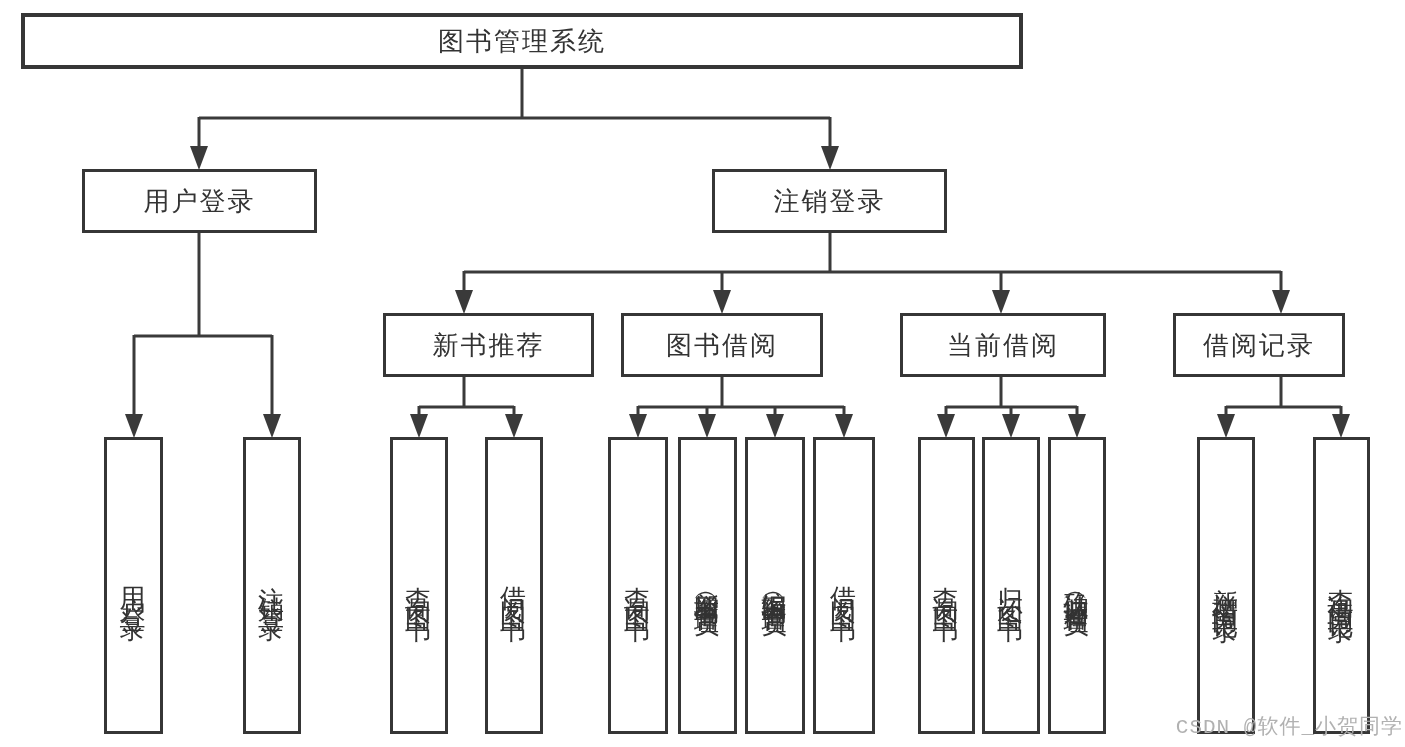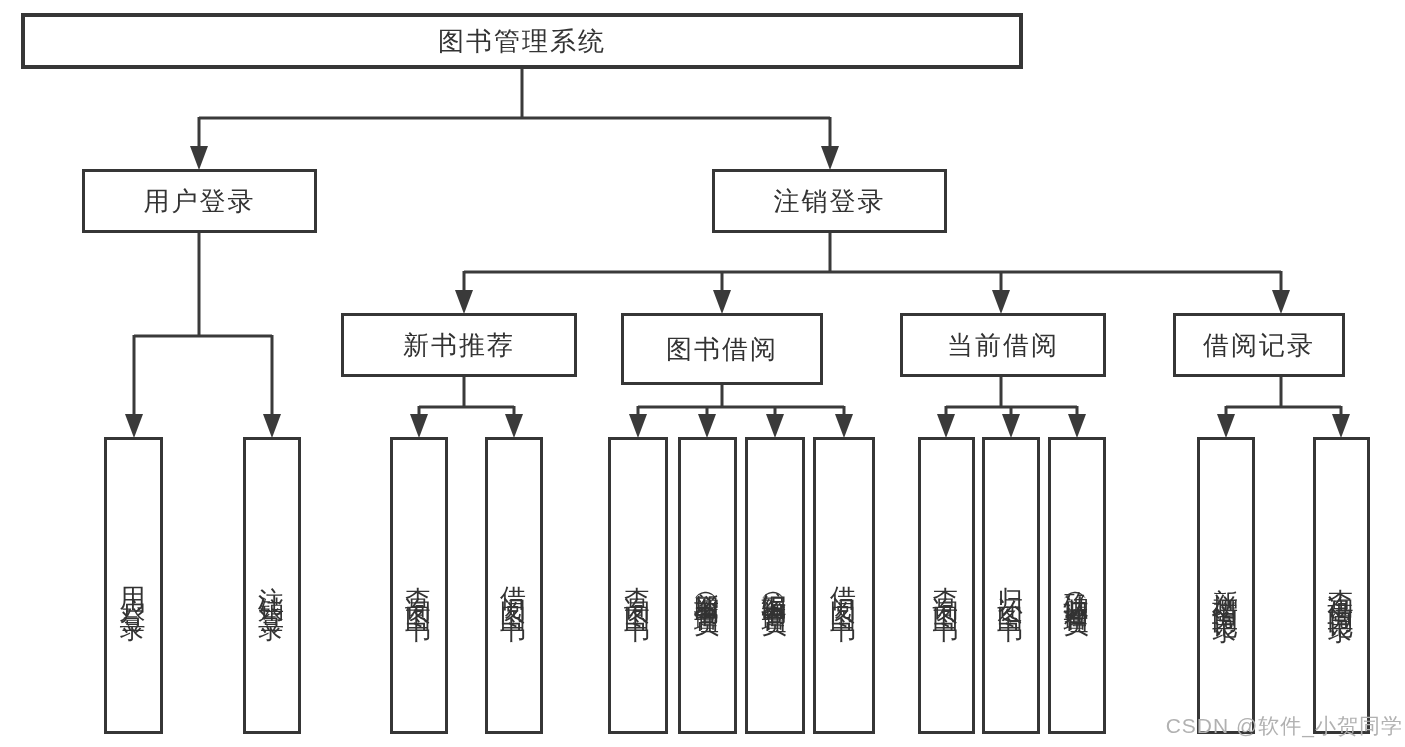--- a/index.html
+++ b/index.html
@@ -56,20 +56,21 @@
   .v9 { letter-spacing: 3px; font-size: 25px; }
   .watermark {
     position: absolute;
     right: 2px;
     top: 712px;
     z-index: 3;
     font-size: 21px;
     color: #b1b1b1;
     letter-spacing: 1px;
     white-space: nowrap;
+    font-family: Liberation Mono, monospace;
   }
 </style>
 </head>
 <body>
 
 <div class="canvas">
 
   <svg class="connectors" width="1405" height="747" viewBox="0 0 1405 747">
     <g>
       <path class="cline" d="M522,69 V118 M199,118 H830 M199,117 V148 M830,117 V148"></path>
@@ -111,22 +112,22 @@
       <polygon class="ahead" points="1226,438 1217,414 1235,414"></polygon>
       <polygon class="ahead" points="1341,438 1332,414 1350,414"></polygon>
     </g>
   </svg>
 
   <div class="node hnode" style="left:21px;top:13px;width:1002px;height:56px;border-width:4px">图书管理系统</div>
 
   <div class="node hnode" style="left:82px;top:169px;width:235px;height:64px">用户登录</div>
   <div class="node hnode" style="left:712px;top:169px;width:235px;height:64px">注销登录</div>
 
-  <div class="node hnode" style="left:341px;top:313px;width:236px;height:64px">新书推荐</div>
-  <div class="node hnode" style="left:621px;top:313px;width:202px;height:72px">图书借阅</div>
+  <div class="node hnode" style="left:383px;top:313px;width:211px;height:64px">新书推荐</div>
+  <div class="node hnode" style="left:621px;top:313px;width:202px;height:64px">图书借阅</div>
   <div class="node hnode" style="left:900px;top:313px;width:206px;height:64px">当前借阅</div>
   <div class="node hnode" style="left:1173px;top:313px;width:172px;height:64px">借阅记录</div>
 
   <div class="node vnode v4" style="left:104px;top:437px;width:59px;height:297px">用户登录</div>
   <div class="node vnode v4" style="left:243px;top:437px;width:58px;height:297px">注销登录</div>
 
   <div class="node vnode v4" style="left:390px;top:437px;width:58px;height:297px">查询图书</div>
   <div class="node vnode v4" style="left:485px;top:437px;width:58px;height:297px">借阅图书</div>
 
   <div class="node vnode v4" style="left:608px;top:437px;width:60px;height:297px">查询图书</div>

